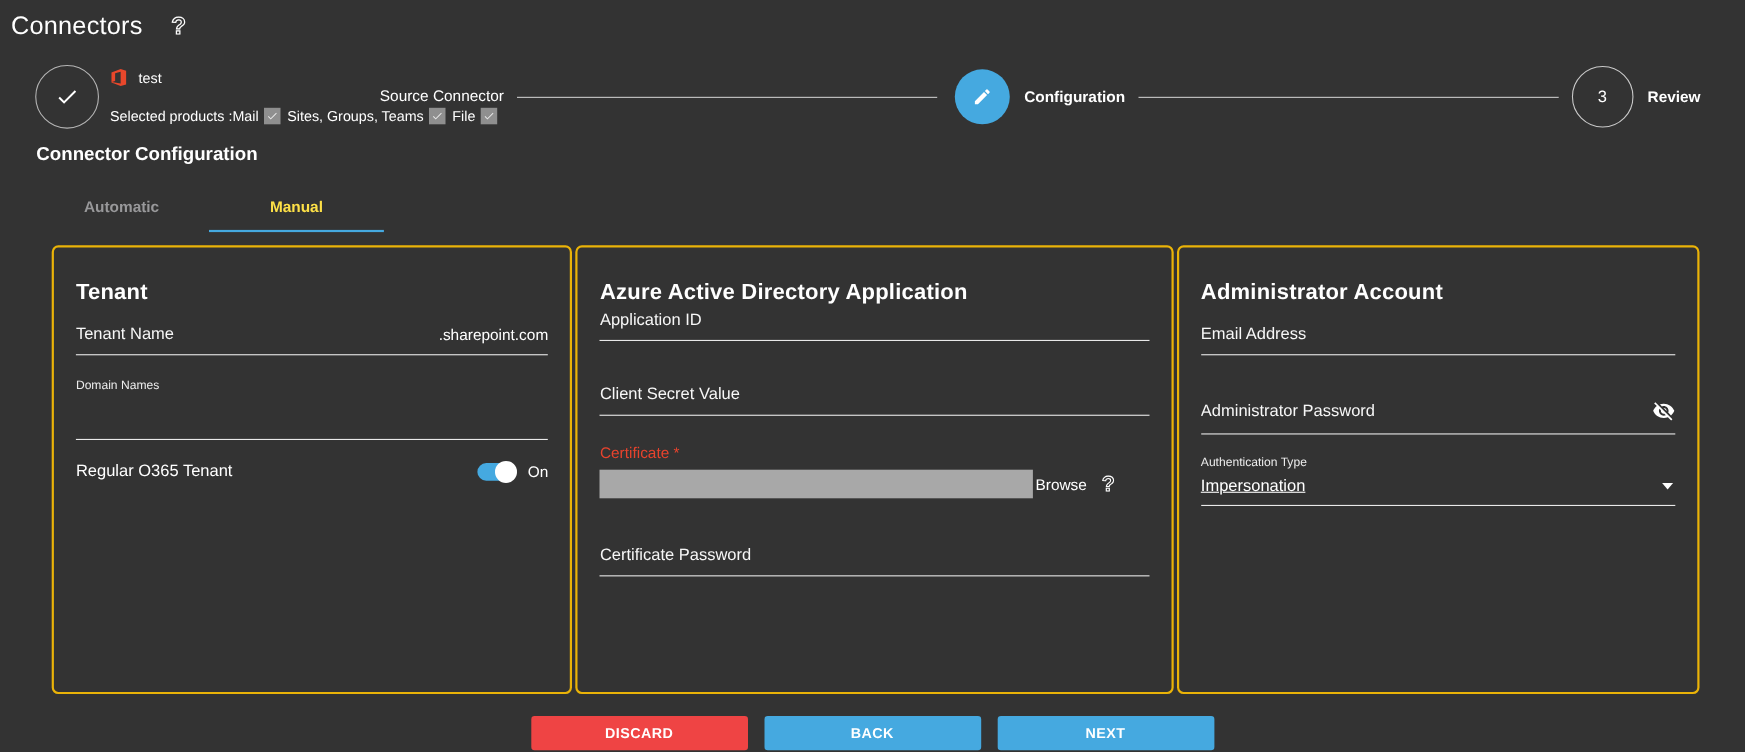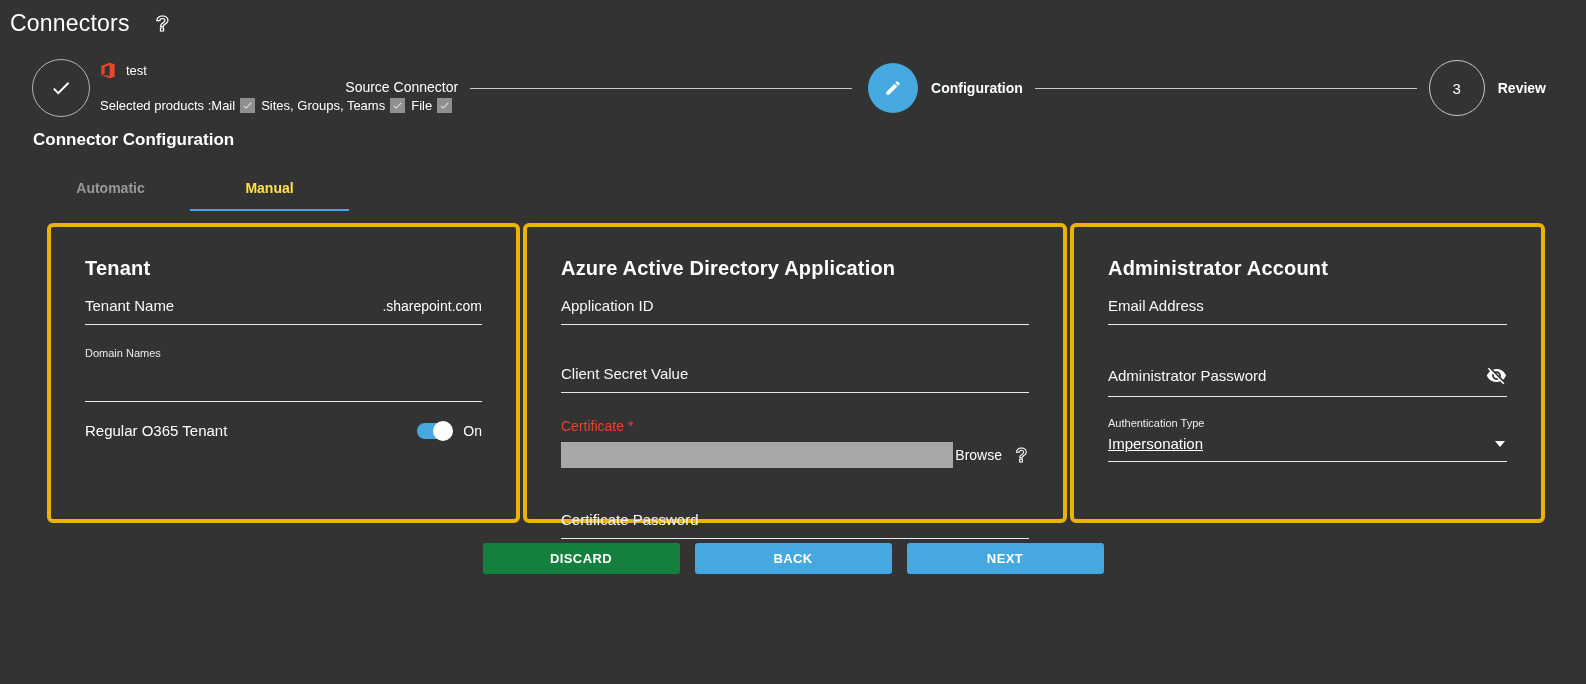--- a/index.html
+++ b/index.html
@@ -37,21 +37,21 @@
   .section-title { font-size: 17px; font-weight: bold; margin: 13px 0 0 33px; }
 
   
   .tabs { display: flex; margin: 30px 0 0 31px; }
   .tab { width: 159px; text-align: center; font-size: 14px; font-weight: bold;
          padding-bottom: 13px; color: #98989a; cursor: pointer; }
   .tab.active { color: #fde047; border-bottom: 2px solid #45a9e0; }
 
   
   .panels { display: flex; gap: 3px; margin: 12px 41px 0 47px; }
-  .panel { border: 4px solid #eab308; border-radius: 6px; height: 300px; padding: 30px 34px 0; }
+  .panel { border: 2px solid #eab308; border-radius: 6px; height: 408px; padding: 30px 20px 0; }
   .panel.tenant { width: 474px; }
   .panel.azure  { width: 544px; }
   .panel.admin  { width: 476px; }
   .panel h3 { font-size: 20px; font-weight: bold; letter-spacing: 0.2px; }
 
   .u-row { display: flex; align-items: center; border-bottom: 1px solid #e9e9e9; padding-bottom: 10px; }
   input { background: transparent; border: none; outline: none; color: #fff;
           font-family: "Liberation Sans", sans-serif; font-size: 15px; width: 100%; }
   input::placeholder { color: #f7f7f7; opacity: 1; }
   .suffix { font-size: 14px; color: #ffffff; white-space: nowrap; }
@@ -64,21 +64,21 @@
   .row-toggle { display: flex; align-items: center; margin-top: 20px; font-size: 15px; }
   .row-toggle .spacer { flex: 1; }
 
   
   .switch { width: 34px; height: 16px; border-radius: 8px; background: #45a9e0; position: relative;
             cursor: pointer; margin-right: 12px; }
   .switch .knob { width: 20px; height: 20px; border-radius: 50%; background: #ffffff;
                   position: absolute; right: -2px; top: -2px; }
   .toggle-state { font-size: 14px; }
 
-  .row-appid { margin-top: 17px; }
+  .row-appid { margin-top: 4px; }
   .row-secret { margin-top: 40px; }
   .cert-label { margin-top: 25px; font-size: 14px; color: #e8432d; }
   .file-row { display: flex; align-items: center; margin-top: 8px; }
   .file-bar { width: 394px; height: 26px; background: #a8a8a8; cursor: pointer; }
   .browse { font-size: 14px; margin-left: 2px; cursor: pointer; }
   .file-row .help-icon { margin-left: 12px; }
   .row-certpw { margin-top: 43px; }
 
   .row-email { margin-top: 17px; }
   .row-adminpw { margin-top: 40px; align-items: center; }
@@ -88,21 +88,21 @@
                     border-bottom: 1px solid #e9e9e9; padding-bottom: 9px; margin-top: 6px; cursor: pointer; text-decoration: underline; }
   .auth-value { font-size: 15px; }
   .caret { width: 0; height: 0; border-left: 5px solid transparent; border-right: 5px solid transparent;
            border-top: 6px solid #ffffff; margin-right: 2px; }
 
   
   .footer { display: flex; justify-content: center; gap: 15px; margin-top: 20px; }
   .btn { width: 197px; height: 31px; border: none; border-radius: 3px; color: #ffffff;
          font-family: "Liberation Sans", sans-serif; font-size: 13px; font-weight: bold;
          letter-spacing: 0.4px; cursor: pointer; }
-  .btn.gray { background: #15803d; }
+  .btn.gray { background: #ef4444; }
   .btn.blue { background: #45a9e0; }
 </style>
 </head>
 <body>
 
 <div class="header">
   <h1>Connectors</h1>
   <span class="help-icon">
     <svg width="17" height="26" viewBox="0 0 17 26">
       <text x="8.5" y="20" text-anchor="middle" font-size="22" font-weight="bold" fill="none" stroke="#ffffff" stroke-width="1.1" font-family="Liberation Sans, sans-serif">?</text>

